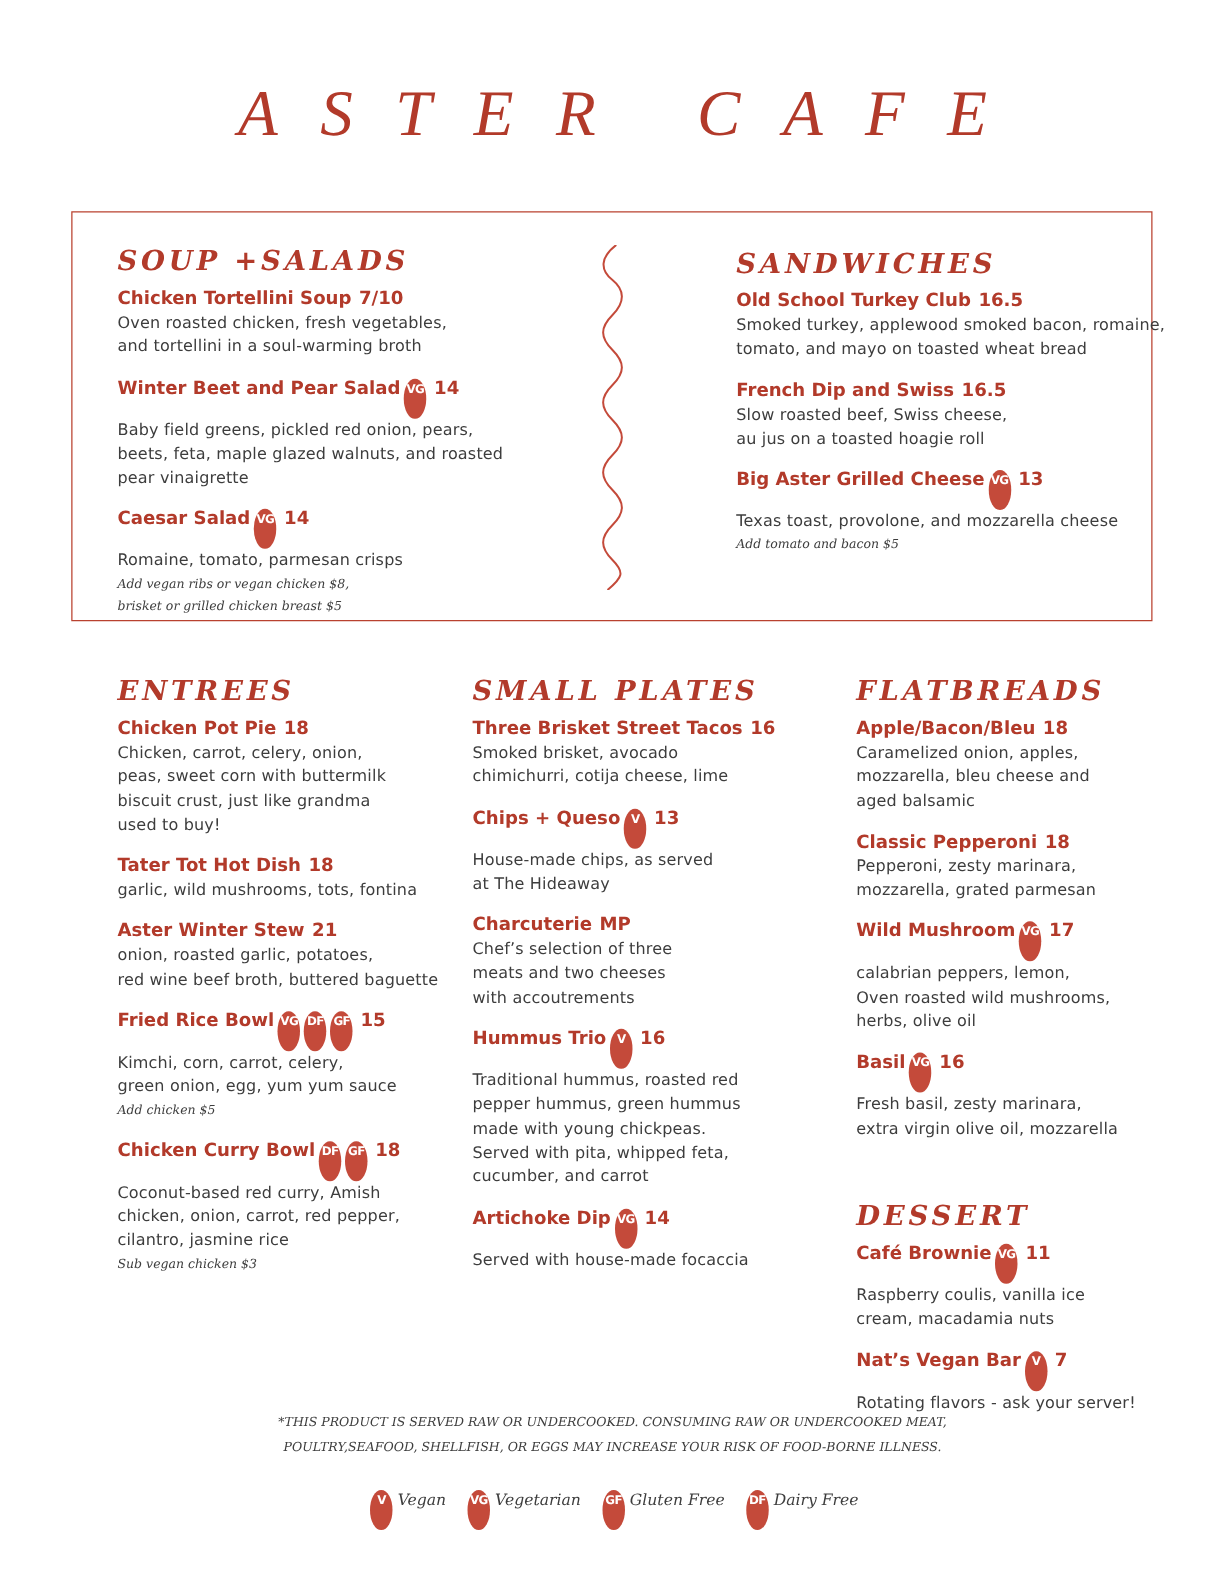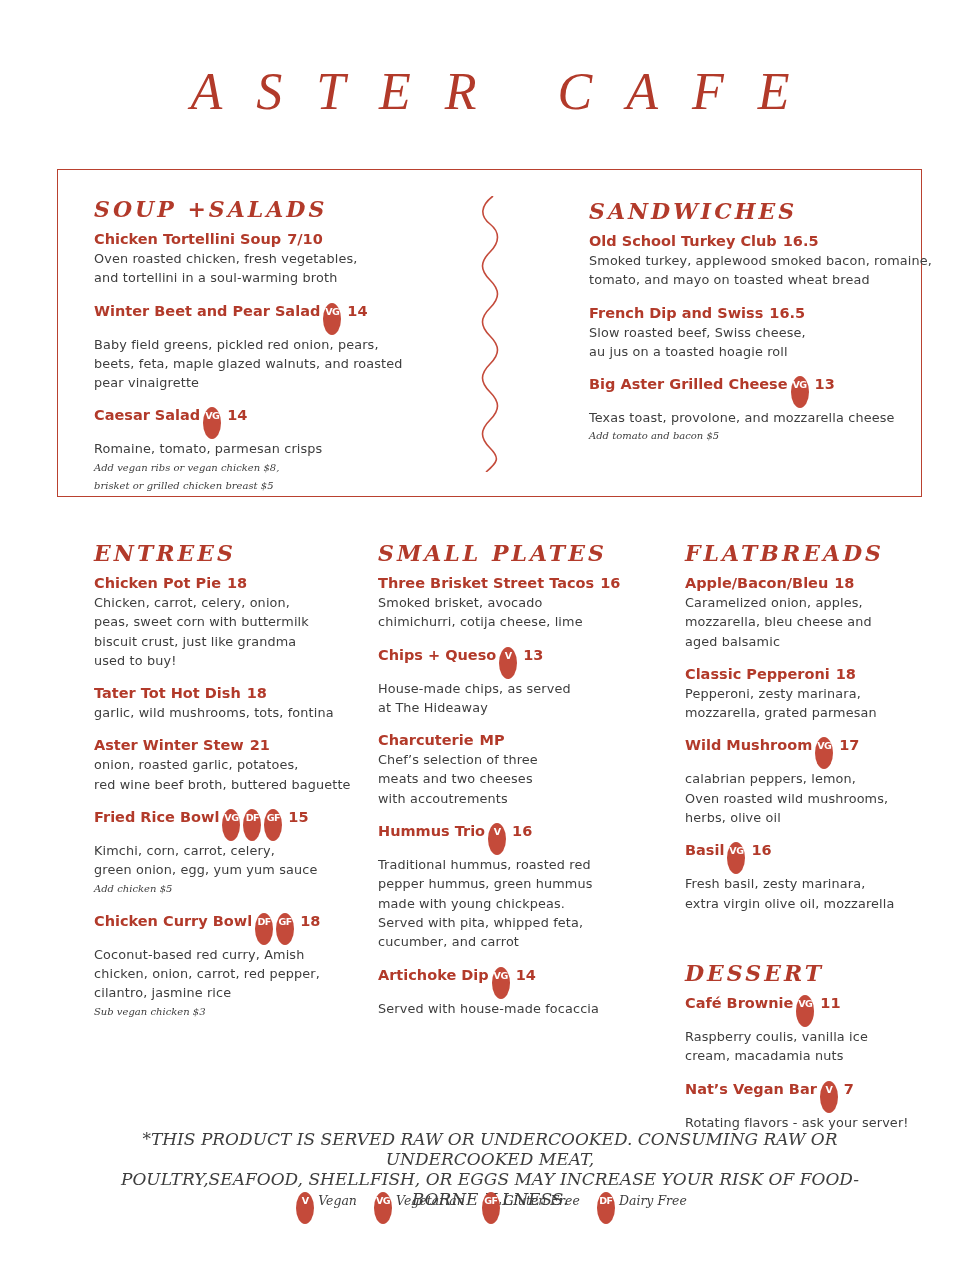--- a/index.html
+++ b/index.html
@@ -16,21 +16,21 @@
   .item { margin-bottom: 13px; }
   .item-head { font-weight: bold; font-size: 14.5px; color: #b23a2a; line-height: 20px; white-space: nowrap; }
   .price { margin-left: 6px; }
   .desc { font-size: 12.8px; line-height: 19.3px; color: #3d3d3d; letter-spacing: 0.15px; }
   .note { font-family: "DejaVu Serif", serif; font-style: italic; font-size: 10px; line-height: 18px; color: #3d3d3d; }
   .badge { display: inline-block; width: 18px; height: 32px; border-radius: 50%; background: #c44a3a;
            color: #fff; font-size: 9.5px; font-weight: bold; text-align: center; line-height: 18px;
            vertical-align: 1px; margin-left: 3px; letter-spacing: -0.5px; }
   .wave { position: absolute; left: 480px; top: 196px; }
   .disclaimer { position: absolute; left: 100px; width: 780px; top: 1129px; text-align: center;
-                font-family: "DejaVu Serif", serif; font-style: italic; font-size: 17px;
+                font-family: "DejaVu Serif", serif; font-style: italic; font-size: 10px;
                 line-height: 20px; color: #3d3d3d; }
   .legend { position: absolute; left: 0; width: 980px; top: 1192px; text-align: center; font-size: 13px; }
   .legend-item { display: inline-block; margin: 0 5px; }
   .legend-item .badge { margin-right: 4px; }
   .legend-label { font-family: "DejaVu Serif", serif; font-style: italic; font-size: 12.5px; color: #3d3d3d; }
 </style>
 </head>
 <body>
 
 <div class="title">ASTER CAFE</div>

